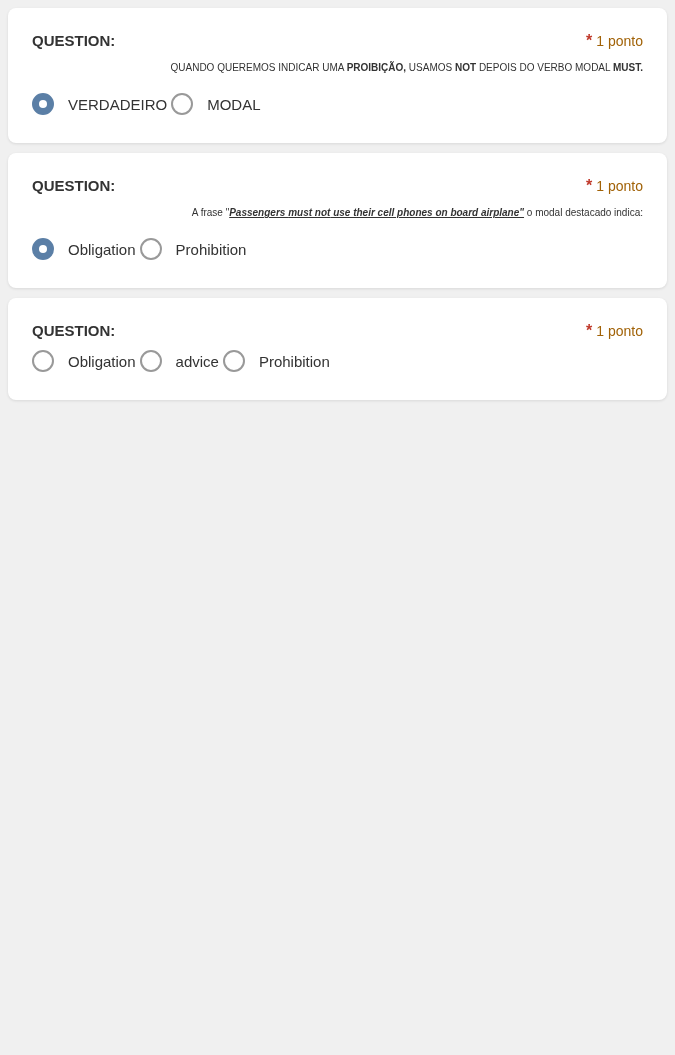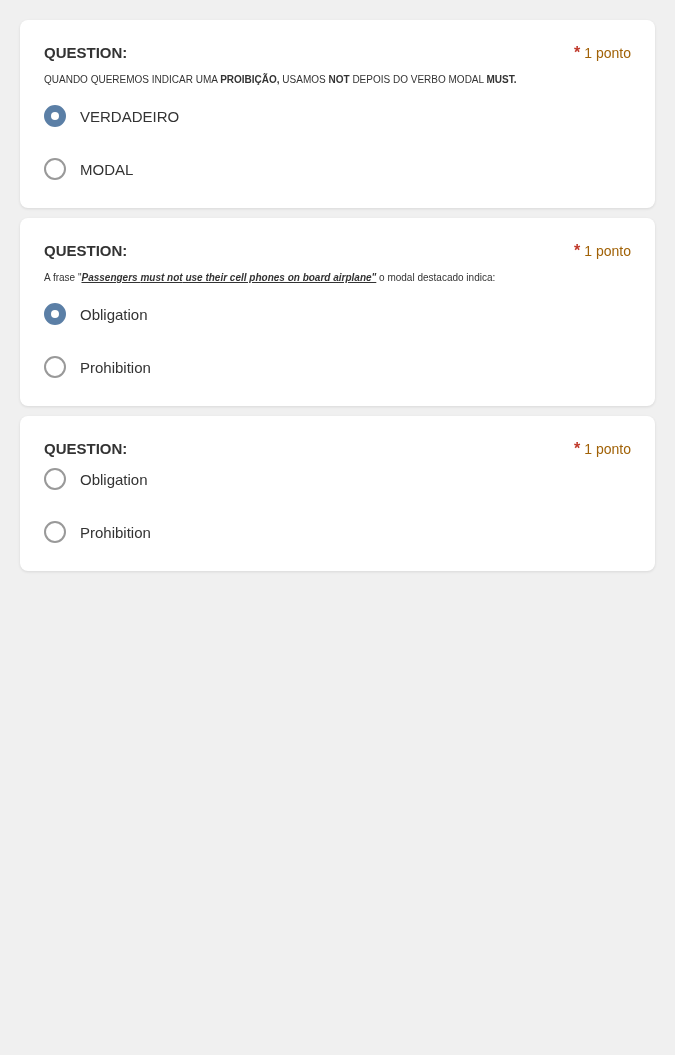--- a/index.html
+++ b/index.html
@@ -11,24 +11,25 @@
     body {
       background-color: #f0f0f0;
       font-family: Arial, sans-serif;
       font-size: 15px;
       color: #333;
       width: 675px;
       min-height: 1055px;
     }
 
     .page-container {
-      padding: 20px;
+      padding: 8px;
       display: flex;
       flex-direction: column;
       gap: 10px;
+      text-align: right;
     }
 
     .question-card {
       background: #fff;
       border-radius: 8px;
       padding: 24px 24px 28px 24px;
       box-shadow: 0 1px 3px rgba(0,0,0,0.1);
     }
 
     .question-header {
@@ -69,22 +70,22 @@
 
     .question-text strong {
       font-weight: bold;
     }
 
     .question-text u {
     }
 
     .options-list {
       display: flex;
-      flex-direction: column;
-      gap: 31px;
+      flex-direction: row;
+      gap: 4px;
     }
 
     .option-item {
       display: flex;
       align-items: center;
       gap: 14px;
       cursor: pointer;
     }
 
     .radio-circle {
@@ -180,18 +181,22 @@
         <span class="points-text">1 ponto</span>
       </div>
     </div>
     <div class="options-list">
       <div class="option-item">
         <div class="radio-circle unselected"></div>
         <span class="option-label">Obligation</span>
       </div>
       <div class="option-item">
         <div class="radio-circle unselected"></div>
+        <span class="option-label">advice</span>
+      </div>
+      <div class="option-item">
+        <div class="radio-circle unselected"></div>
         <span class="option-label">Prohibition</span>
       </div>
     </div>
   </div>
 
 </div>
 
 </body></html>

